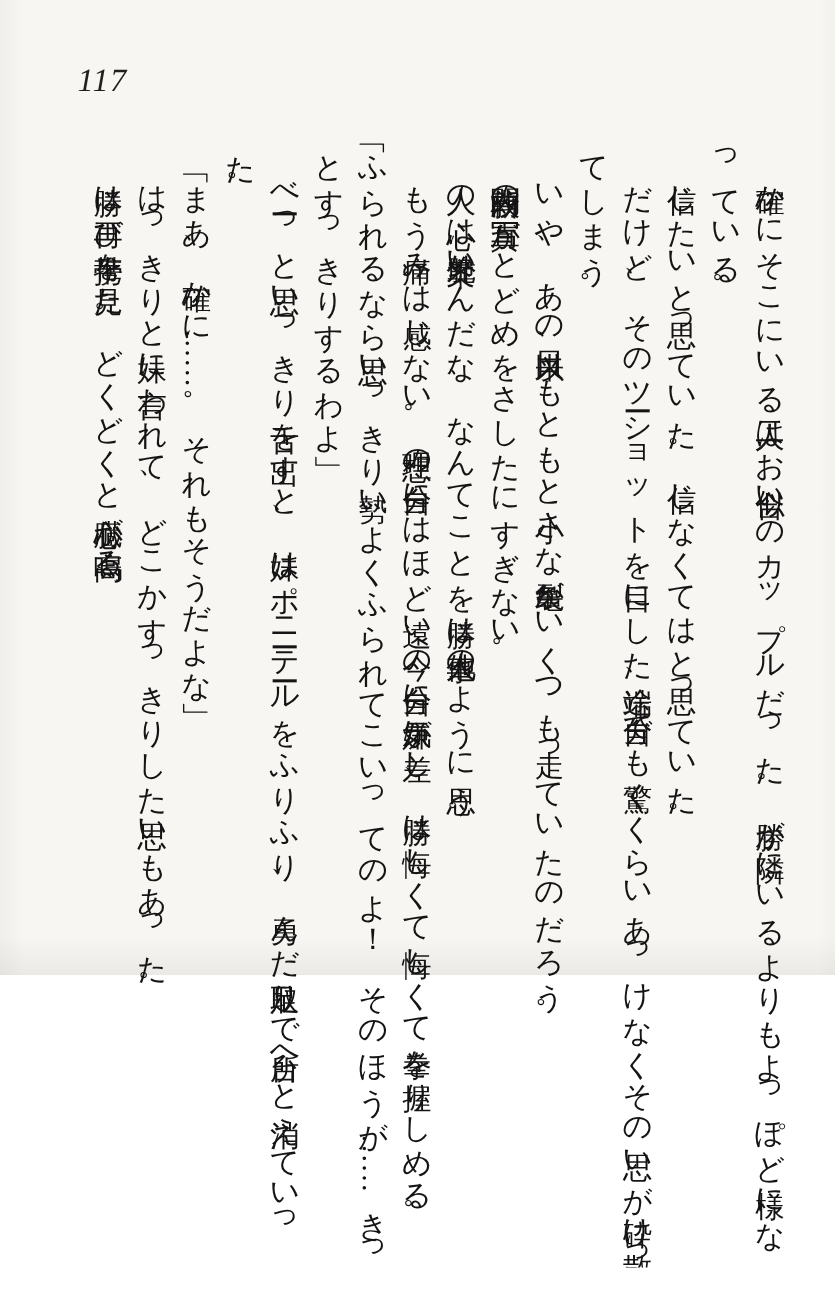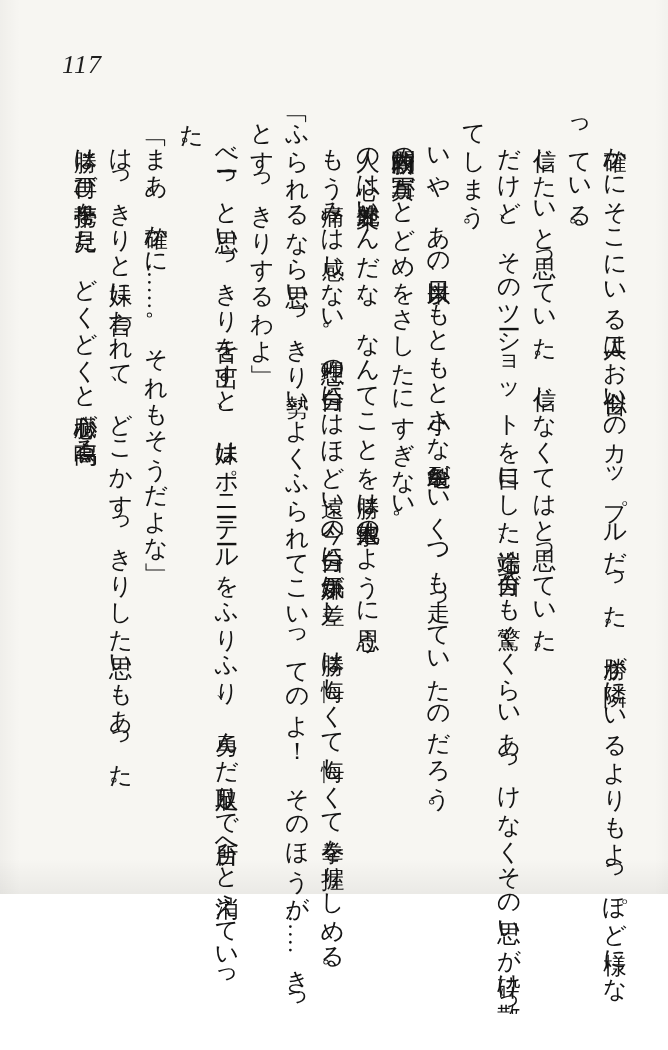--- a/index.html
+++ b/index.html
@@ -8,21 +8,21 @@
   }
   body {
     width: 668px;
     height: 1050px;
     overflow: hidden;
     font-family: "Liberation Serif", serif;
   }
   .page {
     position: relative;
     width: 668px;
-    height: 894px;
+    height: 780px;
     background:
       linear-gradient(to bottom, rgba(0,0,0,0) 96%, rgba(0,0,0,0.05) 100%),
       linear-gradient(to right, rgba(0,0,0,0.03) 0%, rgba(0,0,0,0) 3%),
       linear-gradient(to left, rgba(0,0,0,0.02) 0%, rgba(0,0,0,0) 2%),
       #f7f6f2;
   }
   .page-number {
     position: absolute;
     top: 50px;
     left: 62px;

